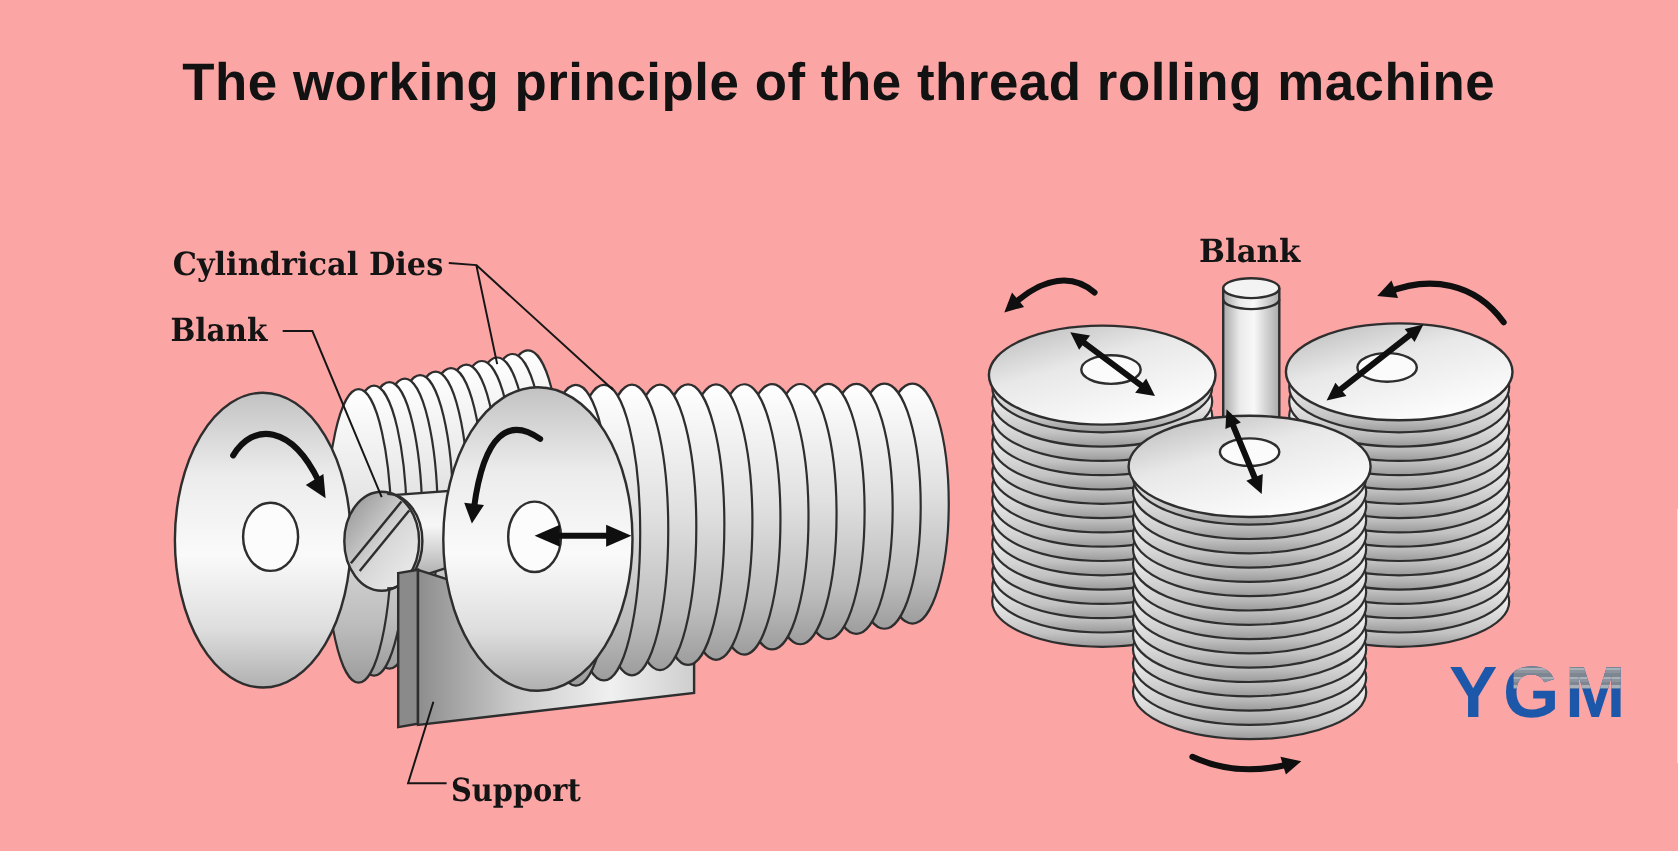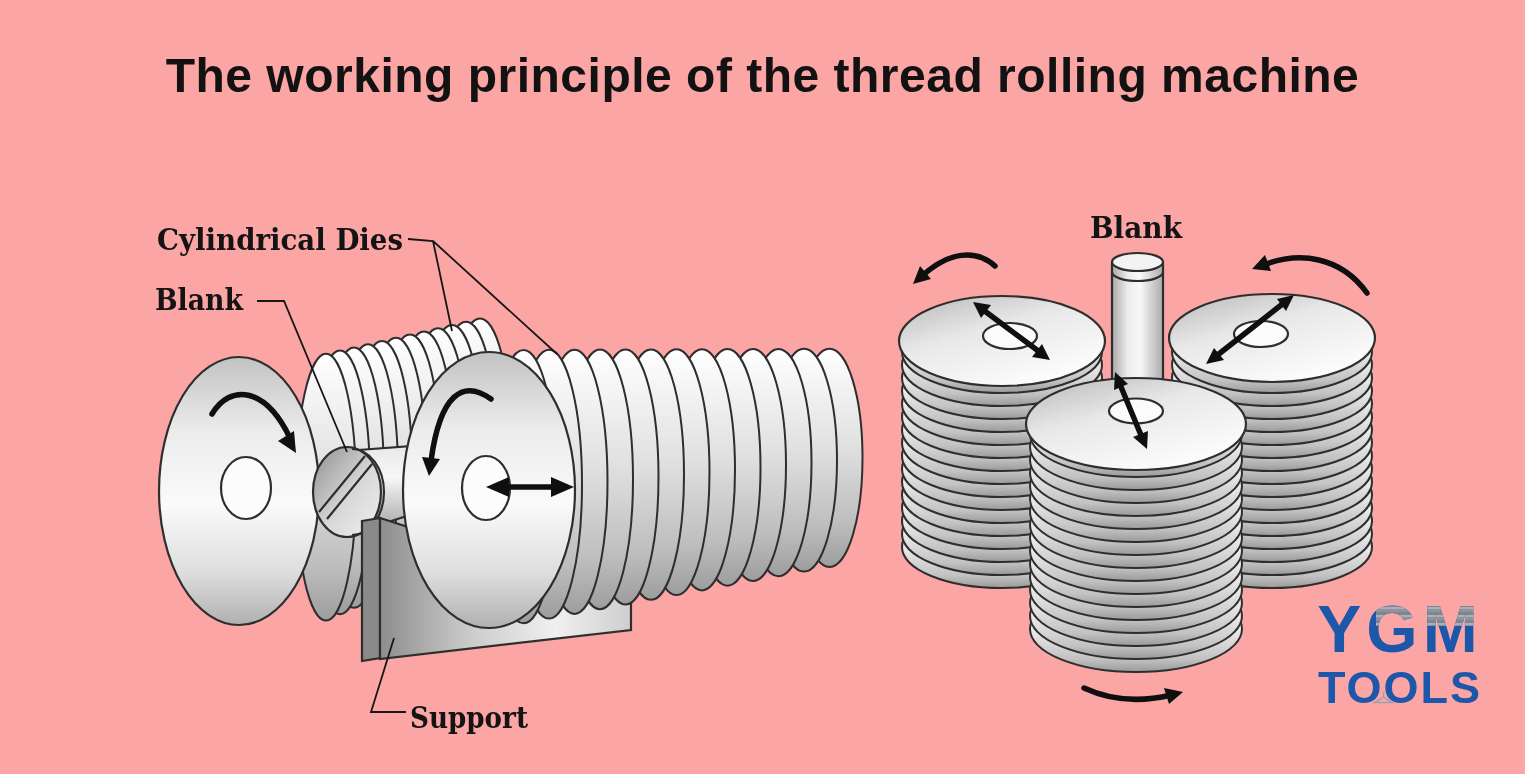--- a/index.html
+++ b/index.html
@@ -292,24 +292,15 @@
       <line class="ashaft" x1="1119" y1="382" x2="1143" y2="440" stroke-width="5"></line>
       <polygon points="1115,372 1114,390 1128,384"></polygon>
       <polygon points="1147,449 1133,437 1148,431"></polygon>
     </g>
 
     <text x="1136" y="238" class="dlabel" text-anchor="middle" textLength="92" lengthAdjust="spacingAndGlyphs">Blank</text>
   </svg>
 
   <div class="logo">
     <div class="logo-ygm">YGM</div>
-    <div class="logo-tools">
-      <span>TOOLS</span>
-      <span class="logo-mark">
-        <span class="logo-dot"></span>
-        <svg class="logo-stand" width="23" height="12">
-          <path d="M11.5,0 V5 M1,10.5 H22 M11.5,5 L3,10.5 M11.5,5 L20,10.5" stroke="#93a2b6" stroke-width="1.3" fill="none"></path>
-        </svg>
-      </span>
-    </div>
   </div>
 
 </div>
 
 </body></html>

